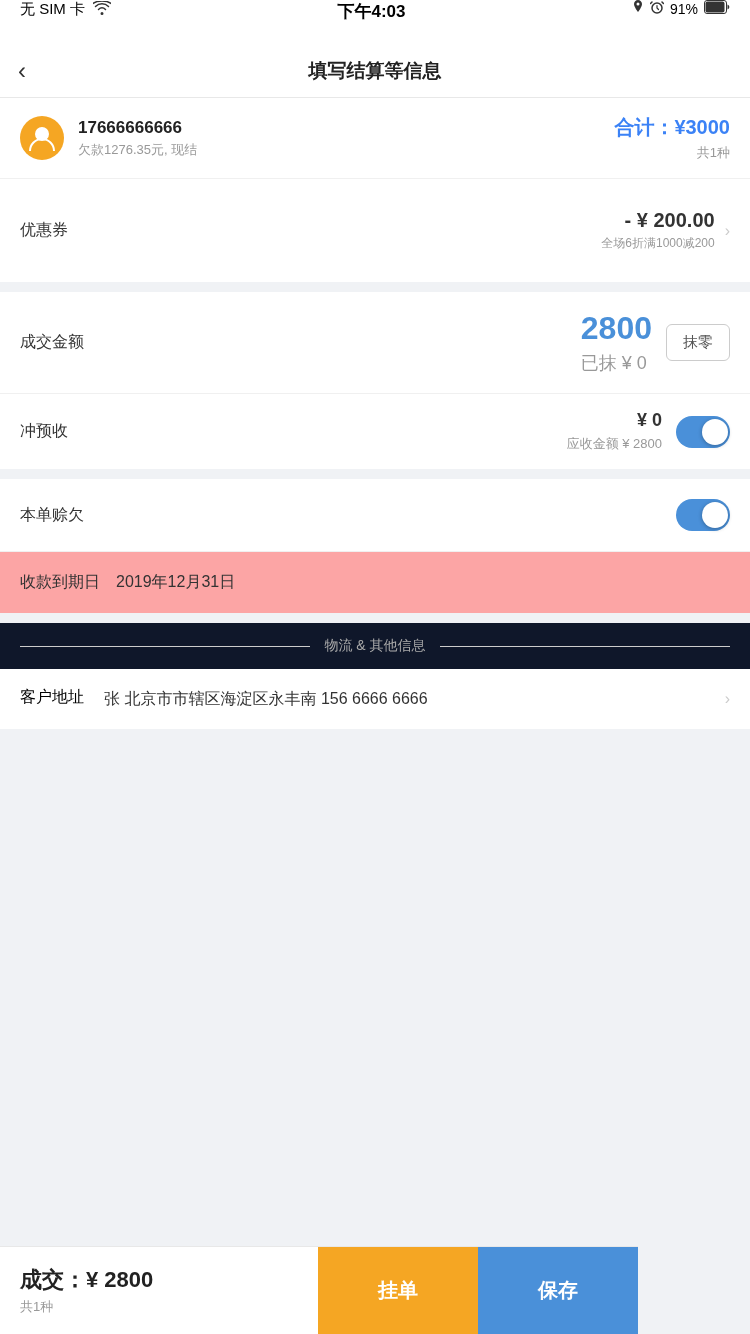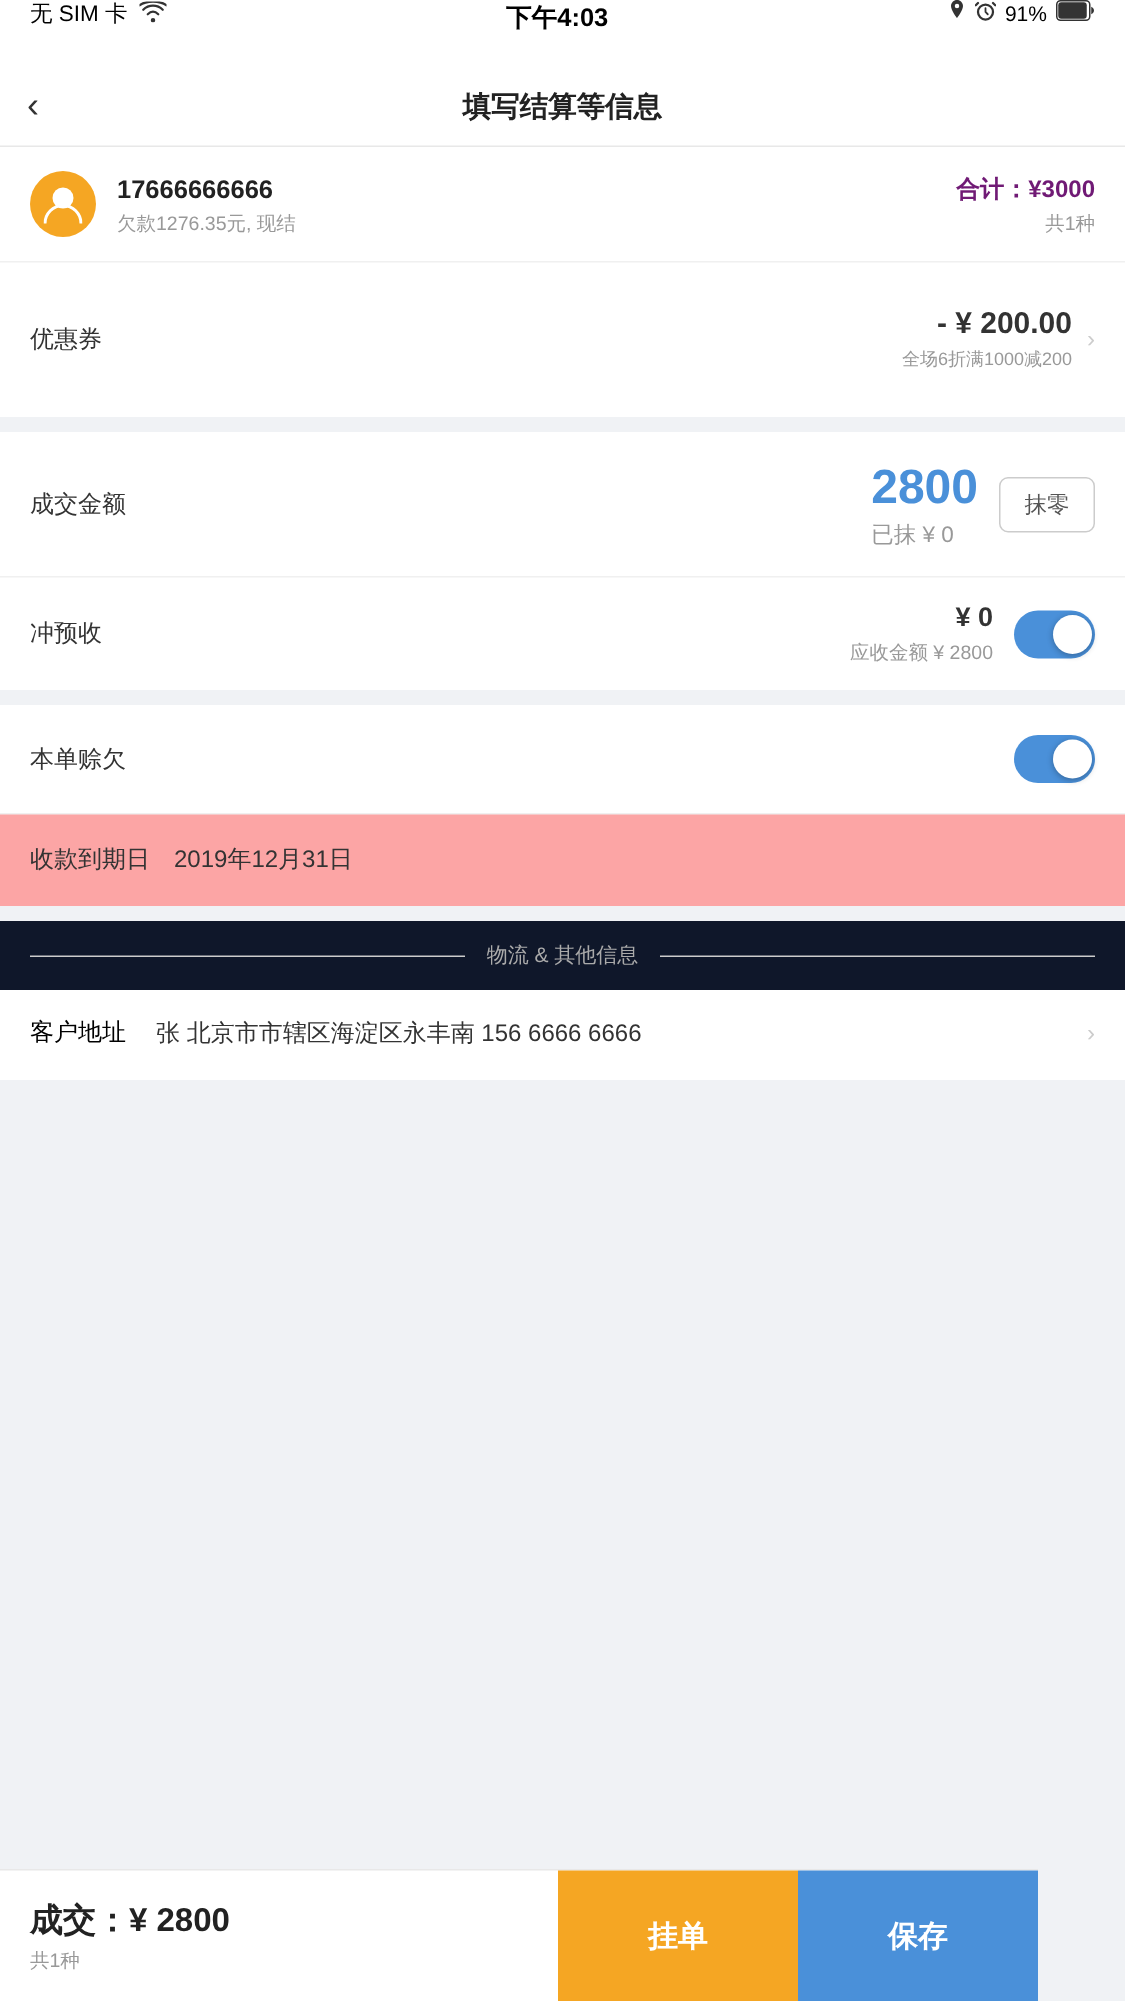--- a/index.html
+++ b/index.html
@@ -58,41 +58,41 @@
 
     
     .card {
       background: #fff;
       margin-bottom: 10px;
     }
 
     
     .user-row {
       display: flex;
-      align-items: flex-end;
+      align-items: center;
       padding: 16px 20px;
       background: #fff;
     }
     .avatar {
       width: 44px;
       height: 44px;
       border-radius: 50%;
       background: #f5a623;
       display: flex;
       align-items: center;
       justify-content: center;
       margin-right: 14px;
       flex-shrink: 0;
     }
     .avatar svg { display: block; }
     .user-info { flex: 1; }
     .user-phone { font-size: 17px; font-weight: 600; color: #222; }
     .user-sub { font-size: 13px; color: #999; margin-top: 3px; }
     .user-total { text-align: right; }
-    .user-total-amount { font-size: 16px; font-weight: 600; color: #701a75; }
+    .user-total-amount { font-size: 20px; font-weight: 600; color: #3b82f6; }
     .user-total-count { font-size: 13px; color: #999; margin-top: 3px; }
 
     
     .row-item {
       display: flex;
       align-items: center;
       justify-content: space-between;
       padding: 30px 20px;
       background: #fff;
       border-top: 1px solid #f0f0f0;
@@ -117,21 +117,21 @@
     .deal-amount { font-size: 32px; font-weight: 700; color: #4a90d9; }
     .round-btn {
       border: 1px solid #ccc;
       border-radius: 6px;
       padding: 8px 16px;
       font-size: 15px;
       color: #555;
       background: #fff;
       cursor: pointer;
     }
-    .deal-sub { font-size: 15px; color: #999; margin-top: 4px; }
+    .deal-sub { font-size: 18px; color: #999; margin-top: 4px; }
 
     
     .chong-row {
       display: flex;
       align-items: center;
       justify-content: space-between;
       padding: 16px 20px;
       background: #fff;
       border-top: 1px solid #f0f0f0;
     }
@@ -215,21 +215,21 @@
       background: #fff;
     }
     .address-label { font-size: 16px; color: #000000; margin-right: 20px; flex-shrink: 0; }
     .address-value { font-size: 16px; color: #333; flex: 1; line-height: 1.5; }
 
     
     .footer {
       position: fixed;
       bottom: 0;
       left: 0;
-      width: 692px;
+      width: 638px;
       height: 88px;
       background: #fff;
       display: flex;
       align-items: center;
       border-top: 1px solid #e8e8e8;
     }
     .footer-info {
       flex: 1;
       padding: 0 20px;
     }

